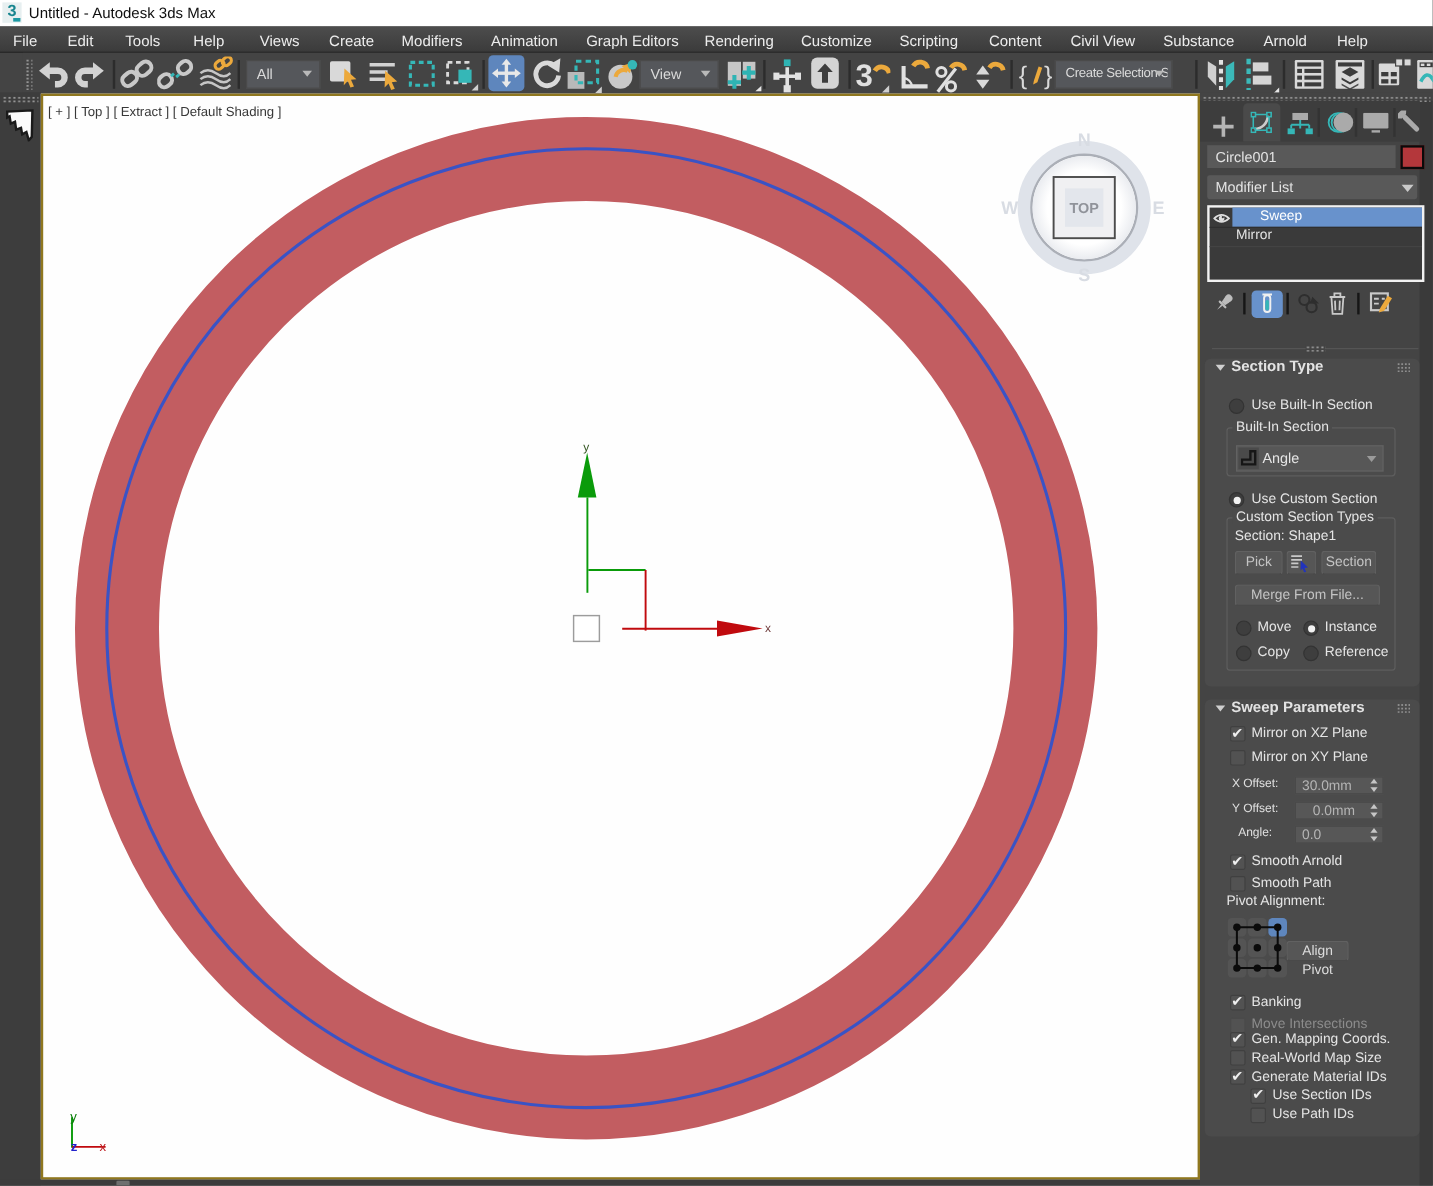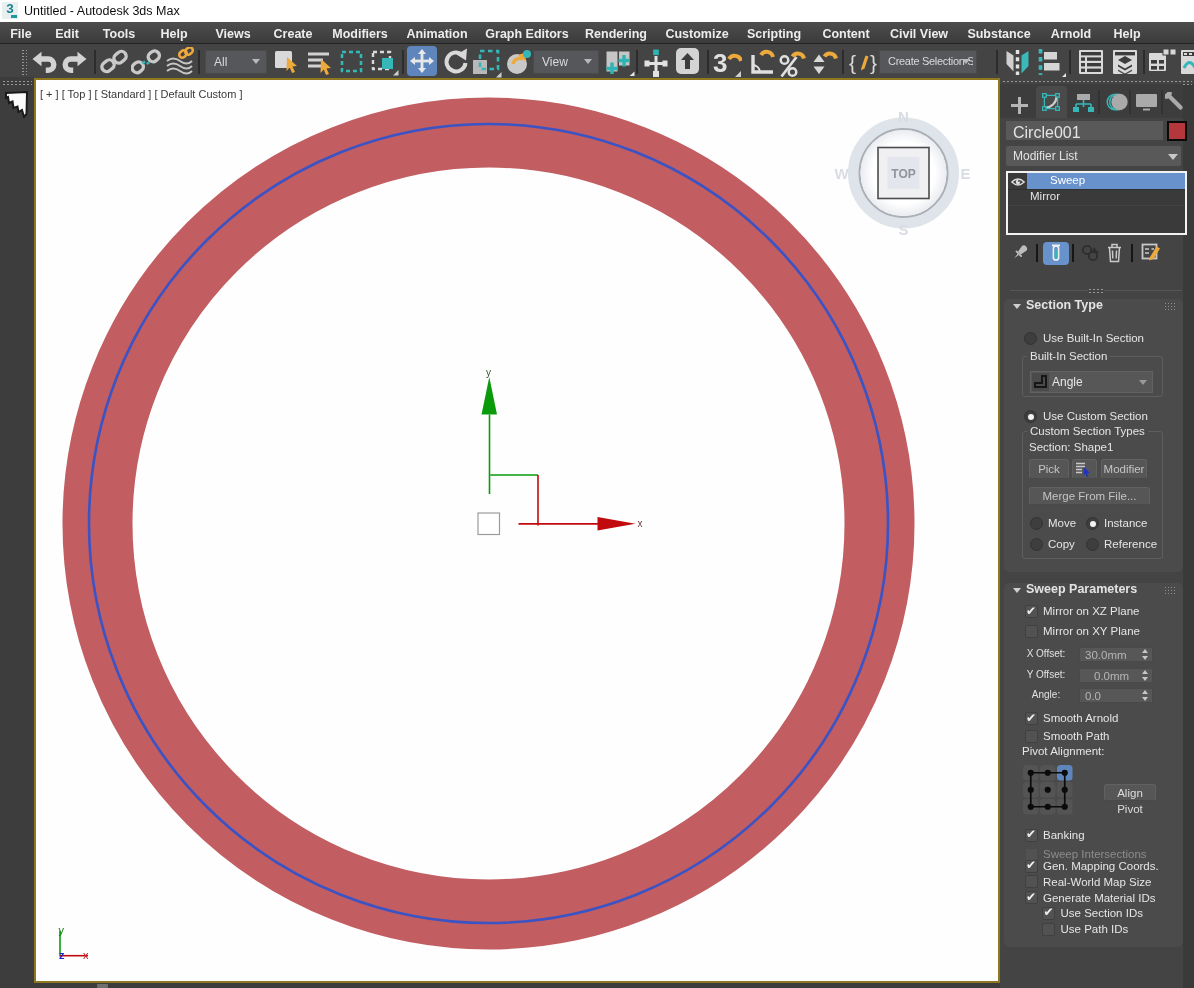--- a/index.html
+++ b/index.html
@@ -5,21 +5,21 @@
 * { margin:0; padding:0; box-sizing:border-box; }
 html,body { width:1194px; height:988px; overflow:hidden; background:#444; font-family:"Liberation Sans", sans-serif; }
 .abs { position:absolute; }
 #page { position:relative; width:1194px; height:988px; }
 
 #titlebar { left:0; top:0; width:1194px; height:22px; background:#fff; }
 #titlebar .logo { left:2px; top:2px; width:16px; height:17px; background:#e7eff0; font-weight:bold; color:#17858f; font-size:13.5px; line-height:14px; text-align:center; }
 #titlebar .ttext { left:24px; top:3.5px; font-size:12.5px; color:#0f0f0f; }
 
 #menubar { left:0; top:22px; width:1194px; height:22px; background:linear-gradient(#4d4d4d,#3b3b3b); border-bottom:1px solid #232323; }
-#menubar span { position:absolute; top:5px; font-size:12.5px; color:#ededed; transform:translateX(-50%); white-space:nowrap;font-weight:bold; }
+#menubar span { position:absolute; top:5px; font-size:12.5px; color:#ededed; transform:translateX(-50%); white-space:nowrap; }
 
 #toolbar { left:0; top:44px; width:1194px; height:33px; background:#444;margin-left:19px; }
 #toolbar .sep { position:absolute; top:6px; width:2px; height:24px; background:#2c2c2c; }
 #toolbar .combo { position:absolute; top:6px; height:24px; background:#55575b; border:1px solid #4a4a4a; color:#dadada; font-size:12px; }
 #toolbar .combo .ct { position:absolute; left:8px; top:4px; white-space:nowrap; overflow:hidden; }
 #toolbar .combo .ca { position:absolute; right:6px; top:8px; width:0; height:0; border-left:4px solid transparent; border-right:4px solid transparent; border-top:5px solid #b9b9b9; }
 .ticon { position:absolute; top:3px; }
 
 #strip { left:1000px; top:77px; width:194px; height:7px; background:#444; }
 .dots { background-image:radial-gradient(circle,#989898 0.8px,transparent 1px); background-size:4px 3px; }
@@ -322,21 +322,21 @@
   </div>
   <div id="strip" class="abs"></div>
   <div id="sidebar" class="abs">
     <div class="abs dots" style="left:2px;top:3px;width:30px;height:6px"></div>
     <svg class="abs" style="left:4px;top:13px" width="26" height="28" viewBox="0 0 26 28">
         <path d="M2 3 L23 2 L22.5 24 L20 27 L18 20 L14.5 22 L13.5 16.5 L9.5 18 L8.5 11.5 L5 13 L4 7 L2 8 Z" fill="#fbfbfb" stroke="#1a1a1a" stroke-width="2"></path>
       </svg>
   </div>
 
   <div id="viewport" class="abs">
-    <div id="vplabel" class="abs">[ + ] [ Top ] [ Standard ] [ Default Custom ]</div>
+    <div id="vplabel" class="abs">[ + ] [ Top ] [ Extract ] [ Default Shading ]</div>
     <svg id="vpsvg" width="961" height="900" viewBox="36.5 80.5 961 900" style="position:absolute;left:0;top:0">
 
       <circle cx="489" cy="524" r="391" fill="none" stroke="#c25d61" stroke-width="70"></circle>
       <circle cx="489" cy="524" r="399.5" fill="none" stroke="#3a53c5" stroke-width="2.6"></circle>
 
       <g>
         <rect x="478.5" y="513.5" width="21.5" height="21.5" fill="#fff" stroke="#9c9c9c" stroke-width="1.2"></rect>
         <path d="M490 415 L490 494.5" stroke="#0a9b0a" stroke-width="1.6"></path>
         <path d="M490.8 475.5 L538.5 475.5" stroke="#0a9b0a" stroke-width="1.6"></path>
         <path d="M538.5 475.5 L538.5 526" stroke="#c00a0e" stroke-width="1.6"></path>
@@ -420,21 +420,21 @@
       </svg>
     <div class="abs" style="left:161px;top:6px;width:2px;height:24px;background:#333"></div>
     <svg class="abs" style="left:165px;top:8px" width="26" height="26" viewBox="0 0 26 26">
         <g transform="translate(7.5,7.5) rotate(-45 0 0)" fill="#aaa">
           <path d="M-2.6 -12.5 L-2.6 -8.8 L2.6 -8.8 L2.6 -12.5 L5.4 -11.2 L6 -6.8 L2.4 -3.6 L-2.4 -3.6 L-6 -6.8 L-5.4 -11.2 Z"></path>
           <rect x="-2.1" y="-4.5" width="4.2" height="18" rx="2.1"></rect>
         </g>
       </svg>
 
     <div class="field" style="left:6px;top:37px;width:157px;height:19px"></div>
-    <div class="cptext" style="left:13px;top:40px;font-size:16px">Circle001</div>
+    <div class="cptext" style="left:13px;top:40px;font-size:12px">Circle001</div>
     <div class="abs" style="left:167px;top:37px;width:20px;height:20px;background:#b4373b;border:2px solid #0a0a0a"></div>
 
     <div class="field" style="left:6px;top:62px;width:175px;height:20px;border-radius:2px"></div>
     <div class="cptext" style="left:13px;top:65px;font-size:12px">Modifier List</div>
     <div class="abs" style="left:168px;top:70px;width:0;height:0;border-left:5px solid transparent;border-right:5px solid transparent;border-top:6px solid #c9c9c9"></div>
 
     <div class="abs" style="left:6px;top:87px;width:181px;height:64px;background:#3a3a3a;border:2px solid #f2f2f2"></div>
     <div class="abs" style="left:27px;top:89px;width:158px;height:16px;background:#6892cc"></div>
     <svg class="abs" style="left:11px;top:92.5px" width="14" height="10" viewBox="0 0 14 10">
         <path d="M0.8 5 Q7 -0.8 13.2 5 Q7 10.8 0.8 5 Z" fill="none" stroke="#dedede" stroke-width="1.4"></path>
@@ -509,21 +509,21 @@
     <div class="glabel" style="left:27px;top:341px">Custom Section Types</div>
     <div class="rlabel" style="left:29px;top:357px">Section: Shape1</div>
     <div class="btn" style="left:29px;top:375px;width:40px;height:20px;line-height:19px">Pick</div>
     <div class="btn" style="left:72px;top:375px;width:25px;height:20px"></div>
     <svg class="abs" style="left:75px;top:378px" width="19" height="15" viewBox="0 0 19 15">
         <g stroke="#c9c9c9" stroke-width="1.4">
           <path d="M1 1.5 L10 1.5 M1 4.5 L10 4.5 M1 7.5 L7 7.5 M1 10.5 L7 10.5"></path>
         </g>
         <path d="M9 5 L15 11 L12 11.3 L13.5 14.5 L11.8 15 L10.5 11.8 L8.8 13.5 Z" fill="#2233bb"></path>
       </svg>
-    <div class="btn" style="left:101px;top:375px;width:46px;height:20px;line-height:19px">Modifier</div>
+    <div class="btn" style="left:101px;top:375px;width:46px;height:20px;line-height:19px">Section</div>
     <div class="btn" style="left:29px;top:403px;width:121px;height:18px;line-height:17px">Merge From File...</div>
     <div class="radio" style="left:29.5px;top:432.5px"></div>
     <div class="rlabel" style="left:48px;top:433px">Move</div>
     <div class="radio on" style="left:85.5px;top:432.5px"></div>
     <div class="rlabel" style="left:104px;top:433px">Instance</div>
     <div class="radio" style="left:29.5px;top:453.5px"></div>
     <div class="rlabel" style="left:48px;top:454px">Copy</div>
     <div class="radio" style="left:85.5px;top:453.5px"></div>
     <div class="rlabel" style="left:104px;top:454px">Reference</div>
 
@@ -588,25 +588,25 @@
           <circle cx="24.75" cy="7.75" r="3.1"></circle>
           <circle cx="41.75" cy="7.75" r="3.1"></circle>
         <circle cx="7.75" cy="24.75" r="3.1"></circle>
           <circle cx="24.75" cy="24.75" r="3.1"></circle>
           <circle cx="41.75" cy="24.75" r="3.1"></circle>
         <circle cx="7.75" cy="41.75" r="3.1"></circle>
           <circle cx="24.75" cy="41.75" r="3.1"></circle>
           <circle cx="41.75" cy="41.75" r="3.1"></circle>
       </g>
     </svg>
-    <div class="btn" style="left:104px;top:700px;width:52px;height:17px;line-height:16px;color:#dcdcdc">Align Pivot</div>
+    <div class="btn" style="left:72px;top:700px;width:52px;height:17px;line-height:16px;color:#dcdcdc">Align Pivot</div>
     <div class="chk on" style="left:24.5px;top:744.5px"></div>
     <div class="rlabel" style="left:43px;top:745px">Banking</div>
     <div class="chk" style="left:24.5px;top:763.5px;border-color:#4a4a4a"></div>
-    <div class="rlabel" style="left:43px;top:764px;color:#8c8c8c">Sweep Intersections</div>
+    <div class="rlabel" style="left:43px;top:764px;color:#8c8c8c">Move Intersections</div>
     <div class="chk on" style="left:24.5px;top:775.5px"></div>
     <div class="rlabel" style="left:43px;top:776px">Gen. Mapping Coords.</div>
     <div class="chk" style="left:24.5px;top:791px"></div>
     <div class="rlabel" style="left:43px;top:791.5px">Real-World Map Size</div>
     <div class="chk on" style="left:24.5px;top:807px"></div>
     <div class="rlabel" style="left:43px;top:807.5px">Generate Material IDs</div>
     <div class="chk on" style="left:42px;top:822.5px"></div>
     <div class="rlabel" style="left:60.5px;top:823px">Use Section IDs</div>
     <div class="chk" style="left:42px;top:838.5px"></div>
     <div class="rlabel" style="left:60.5px;top:839px">Use Path IDs</div>

